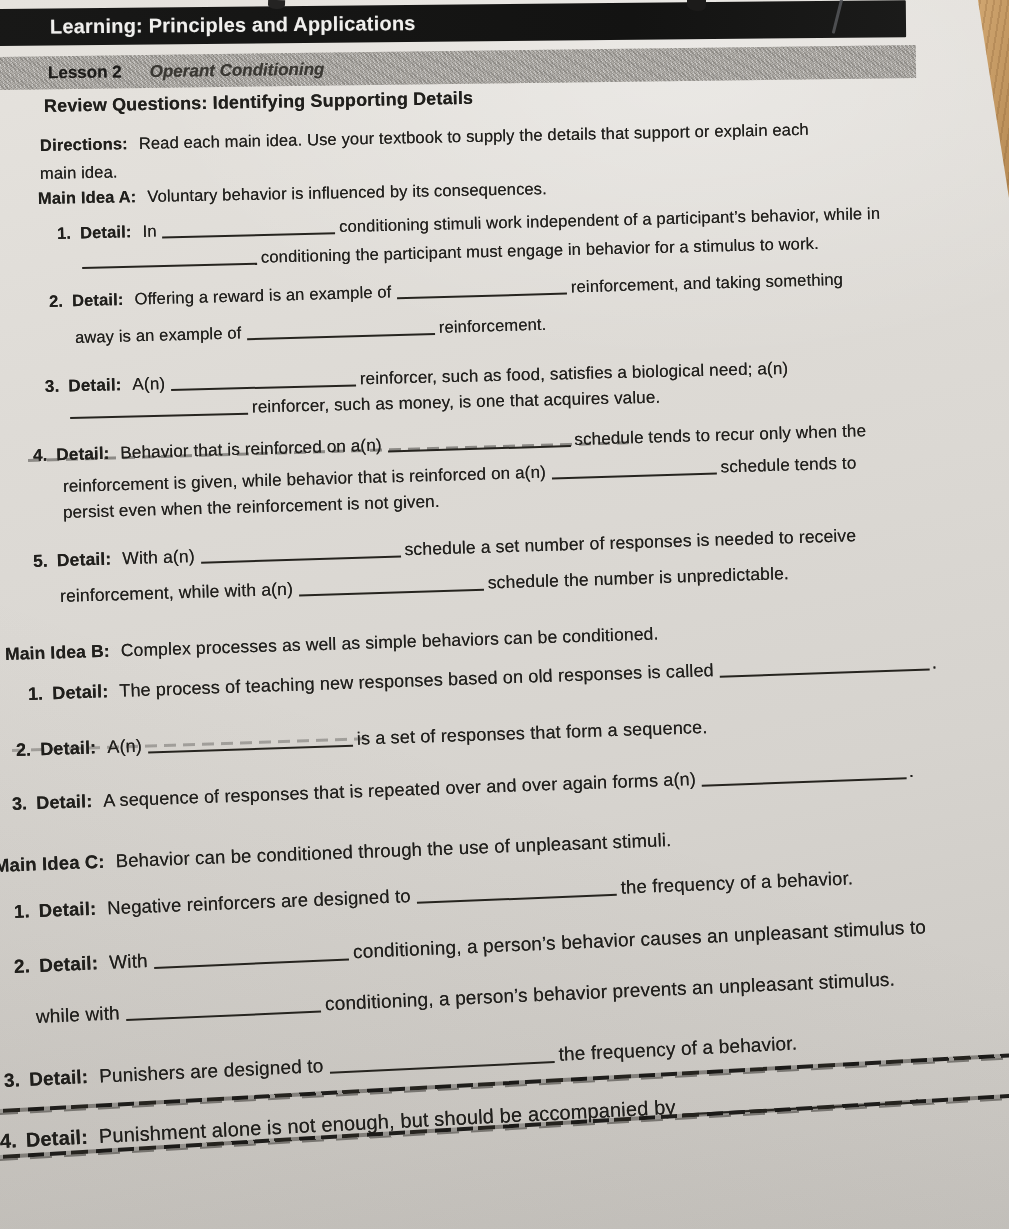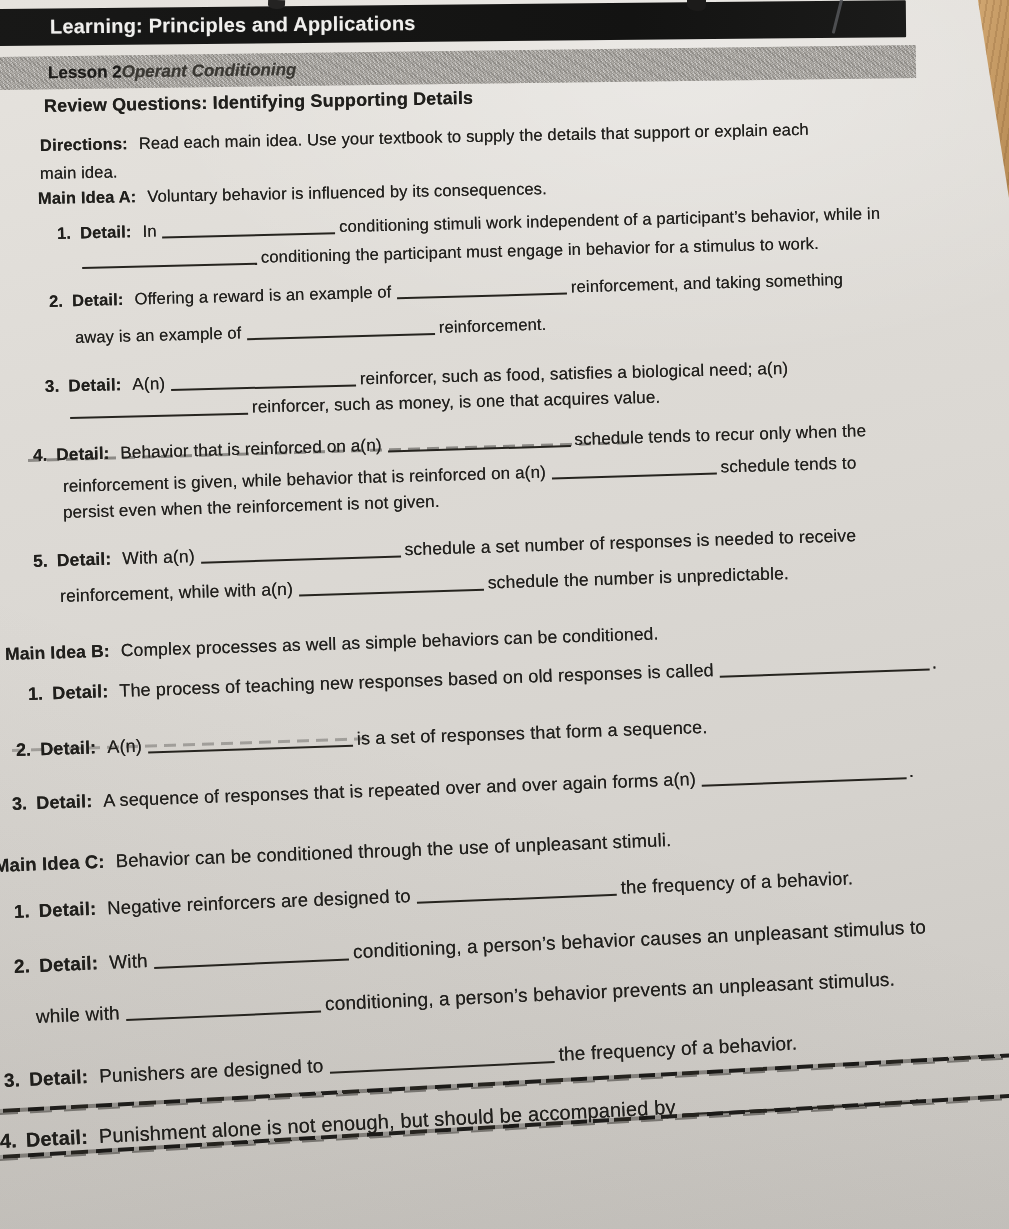--- a/index.html
+++ b/index.html
@@ -46,21 +46,21 @@
     position:absolute;left:-8px;top:57px;width:924px;height:33px;
     background-color:#b5b2ad;
     background-image:
       repeating-linear-gradient(47deg, rgba(72,70,66,.28) 0 1px, rgba(0,0,0,0) 1px 3px),
       repeating-linear-gradient(-33deg, rgba(95,92,88,.22) 0 1px, rgba(0,0,0,0) 1px 2px),
       repeating-linear-gradient(80deg, rgba(255,255,255,.30) 0 1px, rgba(0,0,0,0) 1px 4px);
     transform:rotate(-0.75deg);transform-origin:left center;
     display:flex;align-items:center;padding-left:56px;box-sizing:border-box;
     z-index:2;
   }
-  .banner-gray .lesson-num{font-weight:700;font-size:17px;color:#1d1c1a;margin-right:0;
+  .banner-gray .lesson-num{font-weight:700;font-size:17px;color:#1d1c1a;margin-right:28px;
     text-shadow:0 0 .6px rgba(20,20,20,.6);}
   .banner-gray .lesson-title{font-weight:700;font-style:italic;font-size:17px;color:#3a3833;
     text-shadow:0 0 .6px rgba(40,40,40,.5);}
   
   .glyph-mark-1{position:absolute;left:268px;top:0;width:17px;height:9px;background:#242322;
     border-radius:0 0 45% 45%;transform:rotate(2deg);z-index:3;}
   .glyph-mark-2{position:absolute;left:687px;top:0;width:19px;height:11px;background:#1c1b1a;
     border-radius:0 0 40% 55%;z-index:3;}
   .pen-mark{position:absolute;left:836px;top:-2px;width:2.5px;height:36px;
     background:linear-gradient(to bottom, rgba(80,82,86,.9), rgba(120,122,126,.55));

